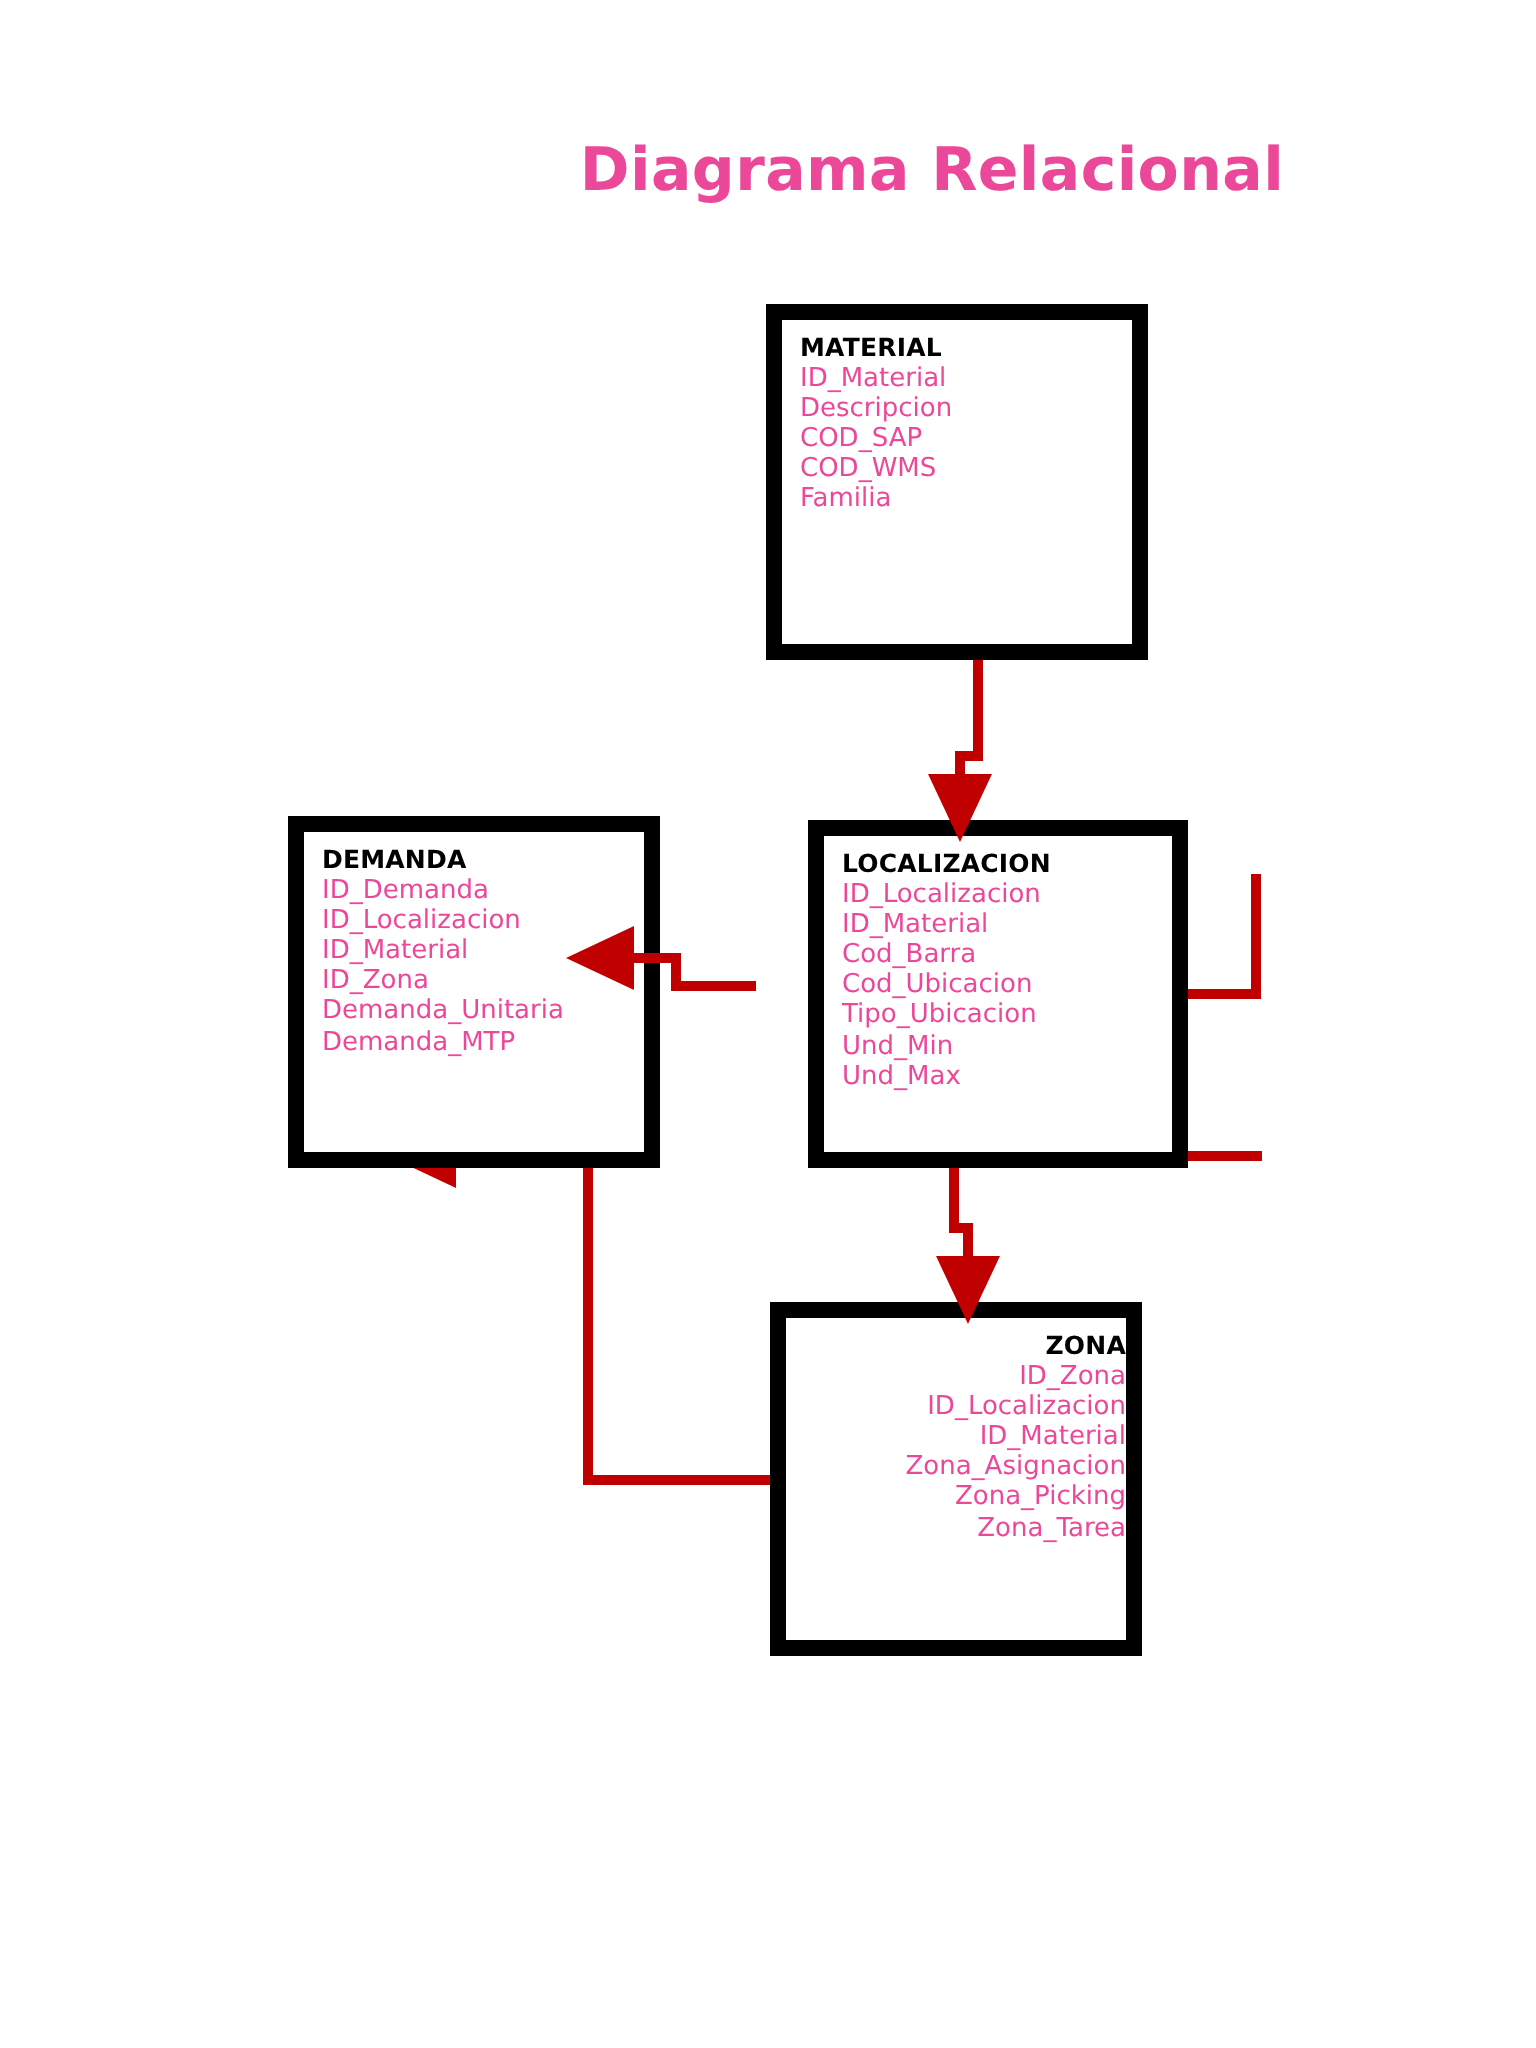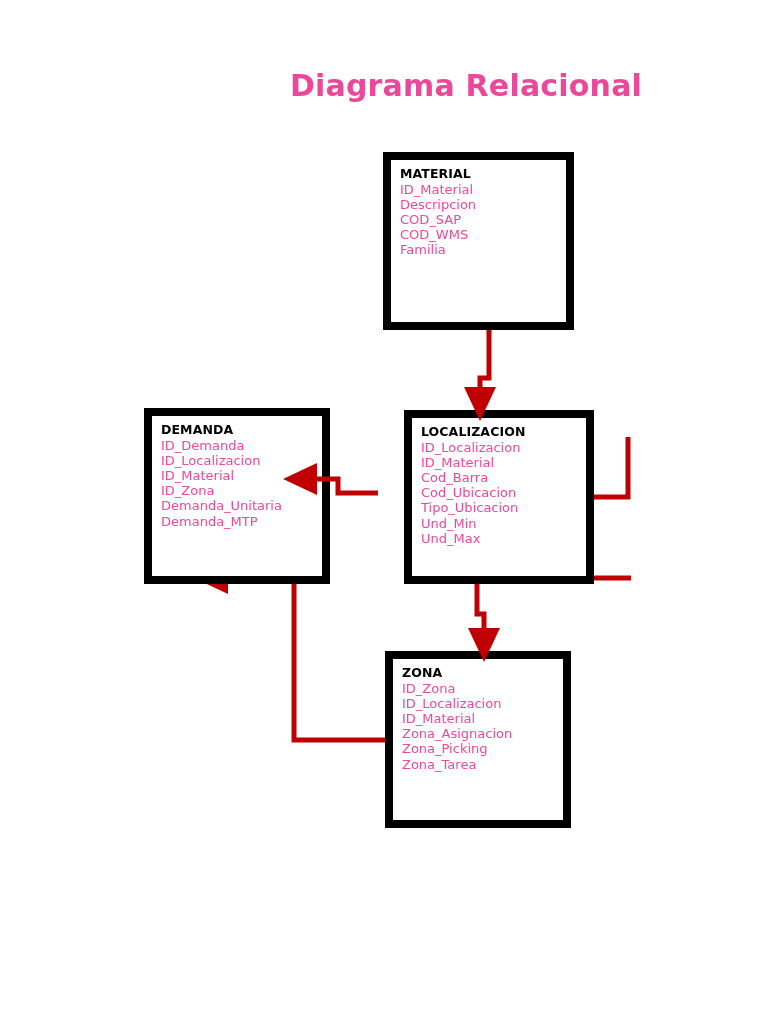--- a/index.html
+++ b/index.html
@@ -65,21 +65,21 @@
     font-size: 13px;
     font-weight: normal;
     color: #ec4899;
     line-height: 15.2px;
     white-space: nowrap;
   }
 
   #entity-material      { left: 383px; top: 152px; width: 191px; height: 178px; }
   #entity-demanda       { left: 108px; top: 408px; width: 186px; height: 176px; margin-left: 36px; }
   #entity-localizacion  { left: 378px; top: 410px; width: 190px; height: 174px; margin-left: 26px; }
-  #entity-zona          { left: 385px; top: 651px; width: 186px; height: 177px; }
+  #entity-zona          { left: 385px; top: 651px; width: 186px; height: 177px; text-align: right; }
 
   
   #connectors {
     position: absolute;
     left: 0;
     top: 0;
     width: 768px;
     height: 1024px;
     z-index: 2;
   }

